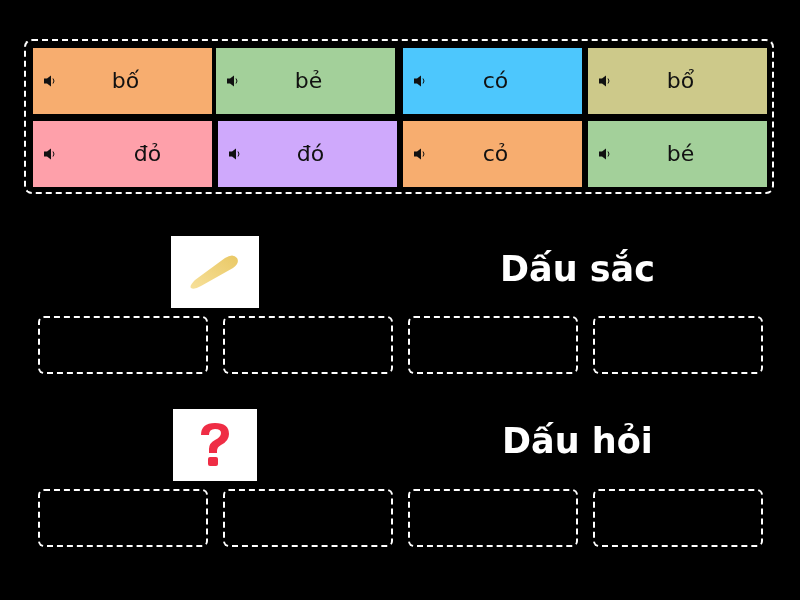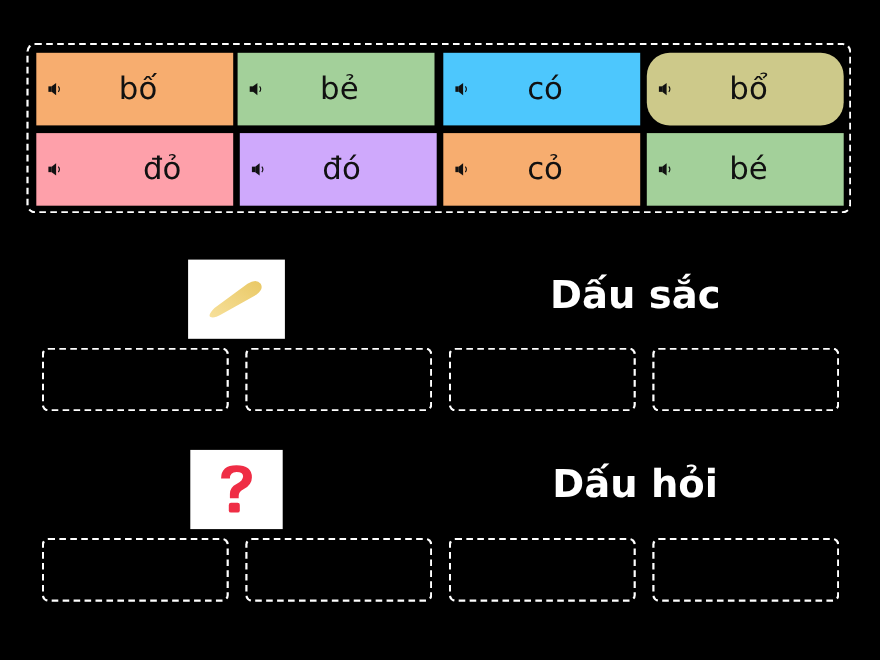--- a/index.html
+++ b/index.html
@@ -40,21 +40,21 @@
     .tile .speaker {
       position: absolute;
       left: 10px;
       top: 50%;
       transform: translateY(-50%);
       width: 14px;
       height: 14px;
       display: block;
     }
     .tile .word {
-      font-size: 28px;
+      font-size: 22px;
       color: #111111;
       line-height: 1;
       margin-left: 6px;
     }
     .zone {
       position: absolute;
       width: 170px;
       height: 58px;
       box-sizing: border-box;
       border: 2px dashed #ffffff;
@@ -100,21 +100,21 @@
     <span class="word">bẻ</span>
   </div>
   <div class="tile" style="left:403px;top:48px;background:#4dc7fd;">
     <svg class="speaker" viewBox="0 0 14 14">
         <rect x="1" y="4.5" width="3" height="5" fill="#111"></rect>
         <polygon points="4,4.5 8,1.5 8,12.5 4,9.5" fill="#111"></polygon>
         <path d="M10,4.5 Q12,7 10,9.5" stroke="#111" stroke-width="1" fill="none"></path>
       </svg>
     <span class="word">có</span>
   </div>
-  <div class="tile" style="left:588px;top:48px;background:#cdc98a;border-radius:21px;">
+  <div class="tile" style="left:588px;top:48px;background:#cdc98a;">
     <svg class="speaker" viewBox="0 0 14 14">
         <rect x="1" y="4.5" width="3" height="5" fill="#111"></rect>
         <polygon points="4,4.5 8,1.5 8,12.5 4,9.5" fill="#111"></polygon>
         <path d="M10,4.5 Q12,7 10,9.5" stroke="#111" stroke-width="1" fill="none"></path>
       </svg>
     <span class="word">bổ</span>
   </div>
 
   <div class="tile" style="left:33px;top:121px;background:#fea0aa;padding-left:44px;">
     <svg class="speaker" viewBox="0 0 14 14">

